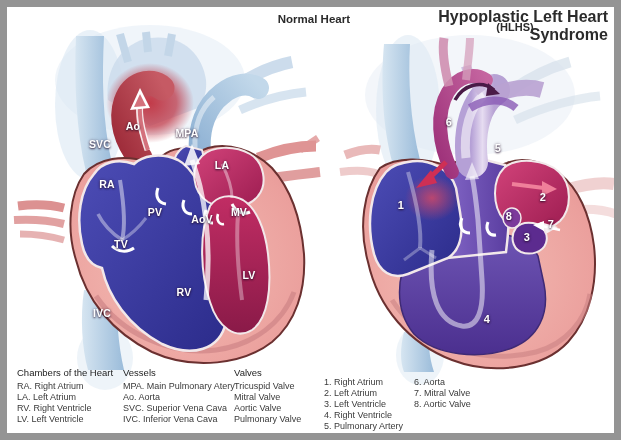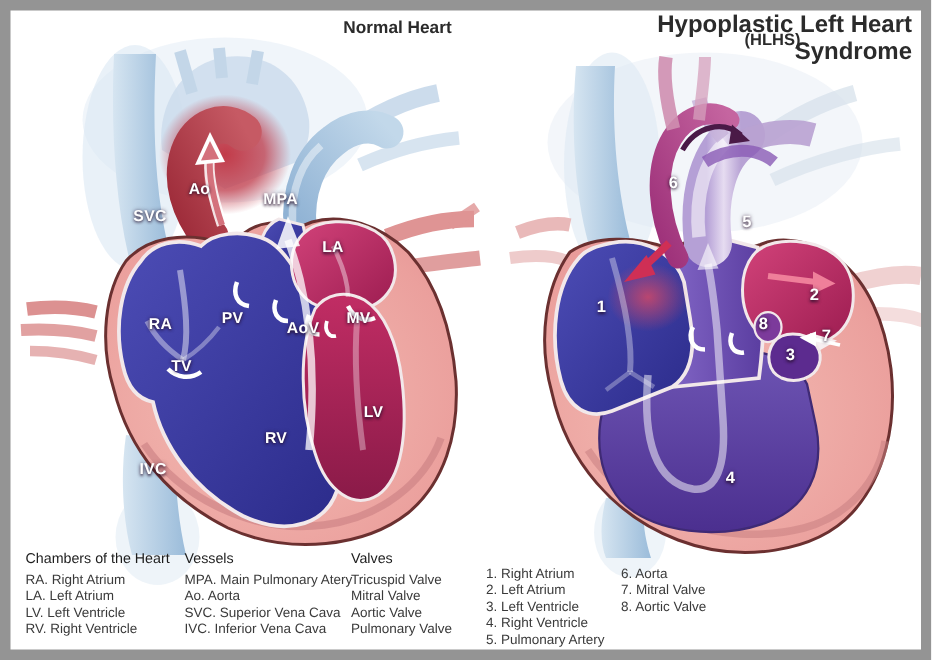--- a/index.html
+++ b/index.html
@@ -3,21 +3,21 @@
 <meta charset="utf-8">
 <style>
   html,body{margin:0;padding:0;background:#ffffff;font-family:"Liberation Sans",sans-serif;}
   .canvas{position:relative;width:621px;height:440px;background:#fff;overflow:hidden;}
   .frame{position:absolute;inset:0;border:7px solid var(--frame-border,#949494);pointer-events:none;z-index:10;}
   svg.art{position:absolute;left:0;top:0;z-index:1;}
   .lbl{position:absolute;transform:translate(-50%,-50%);color:var(--label-white,#fff);font-weight:bold;
        font-size:10.5px;letter-spacing:.2px;white-space:nowrap;z-index:5;
        text-shadow:0 1px 2px rgba(35,12,40,.8),0 0 3px rgba(35,12,40,.45);}
   .num{font-size:11px;}
-  .title-left{position:absolute;left:180px;top:13px;width:170px;text-align:center;
+  .title-left{position:absolute;left:180px;top:13px;width:170px;text-align:right;
        font-weight:bold;font-size:11.5px;color:var(--title-text,#2b2b2b);z-index:5;}
   .title-right{position:absolute;left:415px;top:8px;width:193px;text-align:right;
        font-weight:bold;font-size:16px;color:var(--title-text,#2b2b2b);z-index:5;}
   .title-right2{position:absolute;left:430px;top:21px;width:170px;text-align:center;
        font-weight:bold;font-size:11px;color:var(--title-text,#2b2b2b);z-index:5;}
   .leg-col{position:absolute;color:var(--legend-text,#3a3a3a);z-index:5;}
   .leg-h{font-weight:normal;font-size:9.5px;color:#1c1c1c;margin-bottom:3px;white-space:nowrap;}
   .leg-i{font-size:9px;line-height:11px;white-space:nowrap;}
 </style>
 </head>
@@ -226,21 +226,21 @@
   </svg>
 
   <div class="title-left">Normal Heart</div>
   <div class="title-right">Hypoplastic Left Heart Syndrome</div>
   <div class="title-right2">(HLHS)</div>
 
   <div class="lbl" style="left:100px;top:144px">SVC</div>
   <div class="lbl" style="left:133px;top:126px">Ao</div>
   <div class="lbl" style="left:187px;top:133px">MPA</div>
   <div class="lbl" style="left:222px;top:165px">LA</div>
-  <div class="lbl" style="left:107px;top:216px">RA</div>
+  <div class="lbl" style="left:107px;top:184px">RA</div>
   <div class="lbl" style="left:155px;top:212px">PV</div>
   <div class="lbl" style="left:202px;top:219px">AoV</div>
   <div class="lbl" style="left:239px;top:212px">MV</div>
   <div class="lbl" style="left:121px;top:244px">TV</div>
   <div class="lbl" style="left:249px;top:275px">LV</div>
   <div class="lbl" style="left:184px;top:292px">RV</div>
   <div class="lbl" style="left:102px;top:313px">IVC</div>
 
   <div class="lbl num" style="left:401px;top:205px">1</div>
   <div class="lbl num" style="left:543px;top:197px">2</div>
@@ -248,22 +248,22 @@
   <div class="lbl num" style="left:487px;top:319px">4</div>
   <div class="lbl num" style="left:498px;top:148px">5</div>
   <div class="lbl num" style="left:449px;top:122px">6</div>
   <div class="lbl num" style="left:551px;top:224px">7</div>
   <div class="lbl num" style="left:509px;top:216px">8</div>
 
   <div class="leg-col" style="left:17px;top:367px">
     <div class="leg-h">Chambers of the Heart</div>
     <div class="leg-i">RA. Right Atrium</div>
     <div class="leg-i">LA. Left Atrium</div>
+    <div class="leg-i">RV. Right Ventricle</div>
     <div class="leg-i">LV. Left Ventricle</div>
-    <div class="leg-i">RV. Right Ventricle</div>
   </div>
   <div class="leg-col" style="left:123px;top:367px">
     <div class="leg-h">Vessels</div>
     <div class="leg-i">MPA. Main Pulmonary Atery</div>
     <div class="leg-i">Ao. Aorta</div>
     <div class="leg-i">SVC. Superior Vena Cava</div>
     <div class="leg-i">IVC. Inferior Vena Cava</div>
   </div>
   <div class="leg-col" style="left:234px;top:367px">
     <div class="leg-h">Valves</div>

